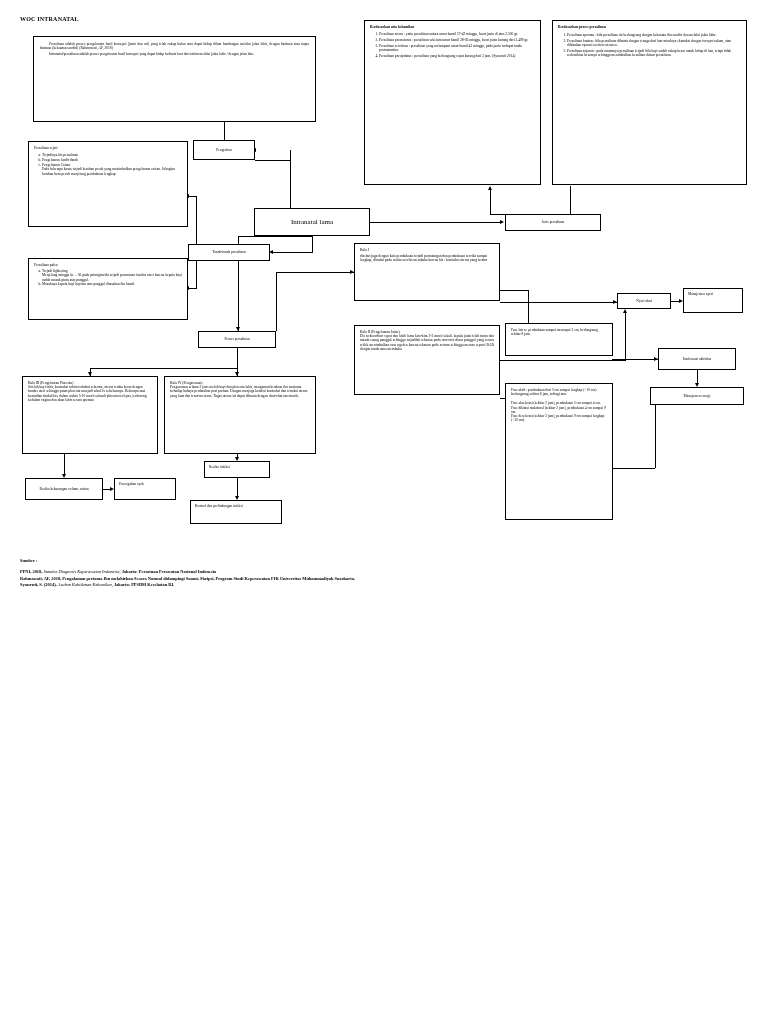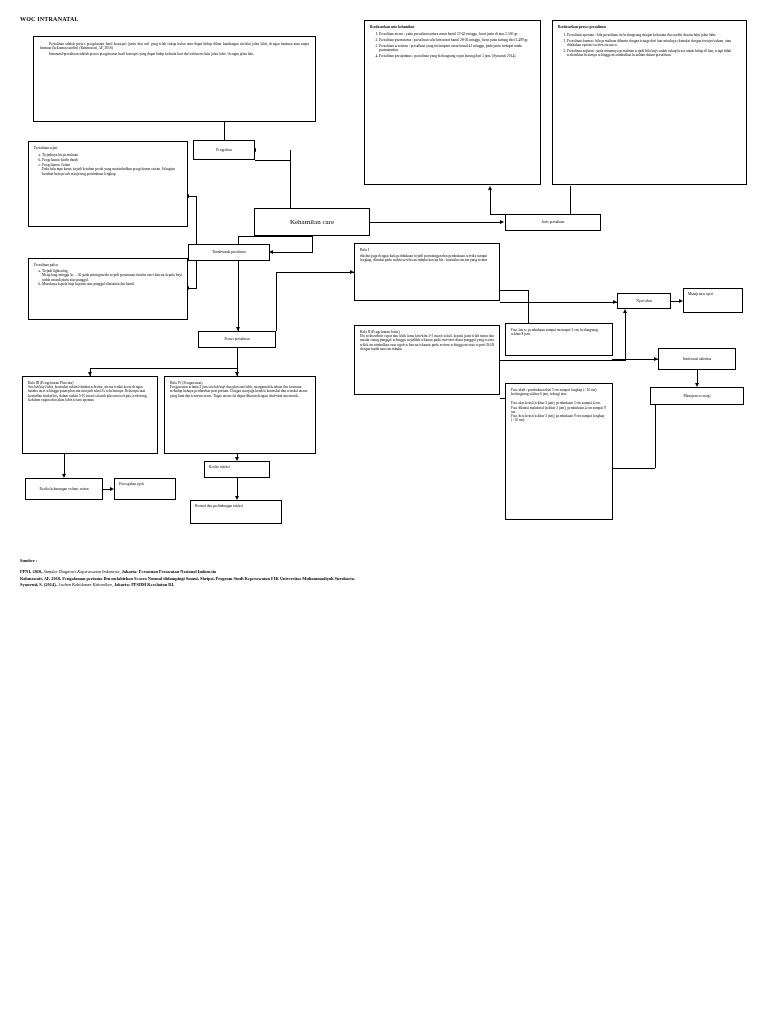--- a/index.html
+++ b/index.html
@@ -99,21 +99,21 @@
     <ol class="alist" style="margin-top:2px;">
       <li>
         <span>Terjadi lightening</span>
         <div class="just">Menjelang minggu ke – 36 pada primigravida terjadi penurunan fundus uteri karena kepala bayi sudah masuk pintu atas panggul.</div>
       </li>
       <li class="just">Masuknya kepala bayi kepintu atas panggul dirasakan ibu hamil.</li>
     </ol>
   </div>
 
   <div class="box big ctr" style="left:254px;top:208px;width:116px;height:28px;">
-    <div class="node-label">Kehamilan care</div>
+    <div class="node-label">Intranatal lama</div>
   </div>
 
   <div class="box t ctr" style="left:193px;top:140px;width:62px;height:20px;">
     <div class="node-label">Pengertian</div>
   </div>
 
   <div class="box t ctr" style="left:505px;top:214px;width:96px;height:17px;">
     <div class="node-label">Jenis persalinan</div>
   </div>
 

